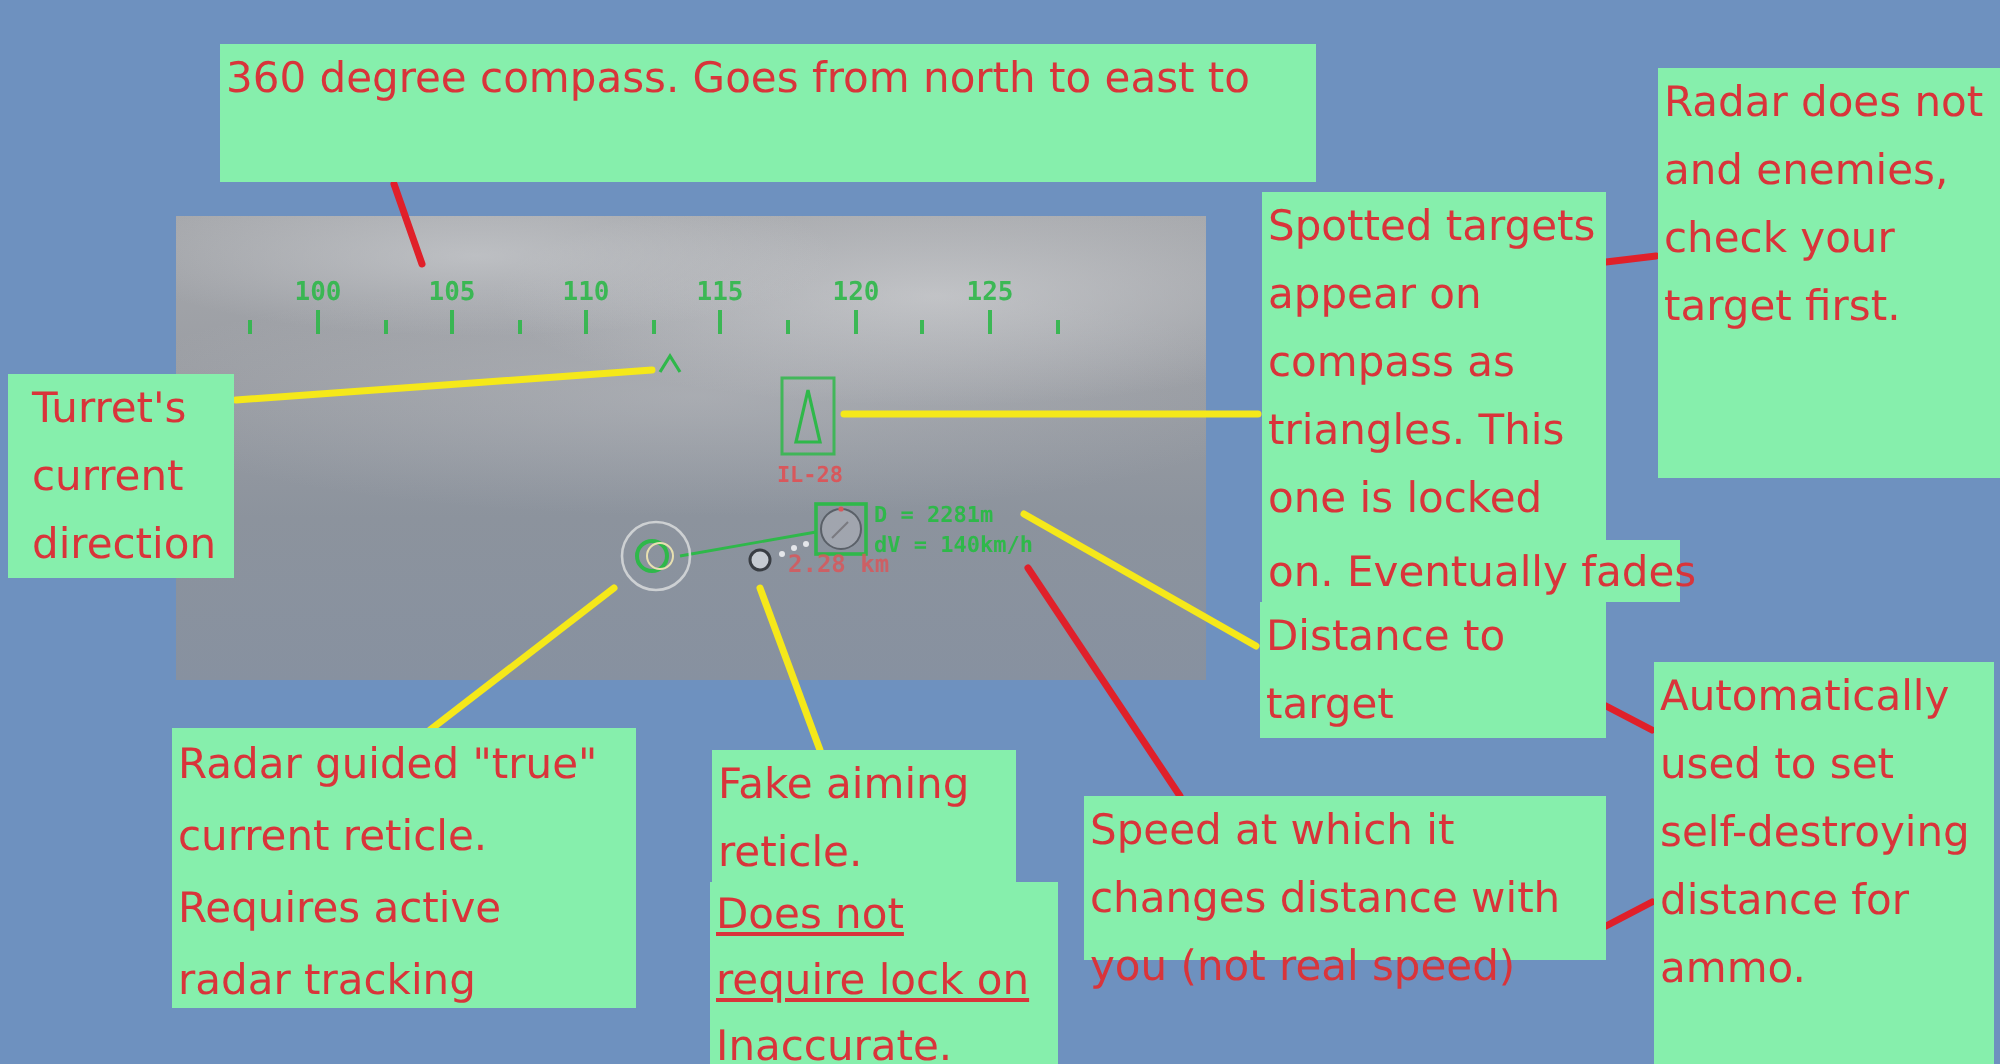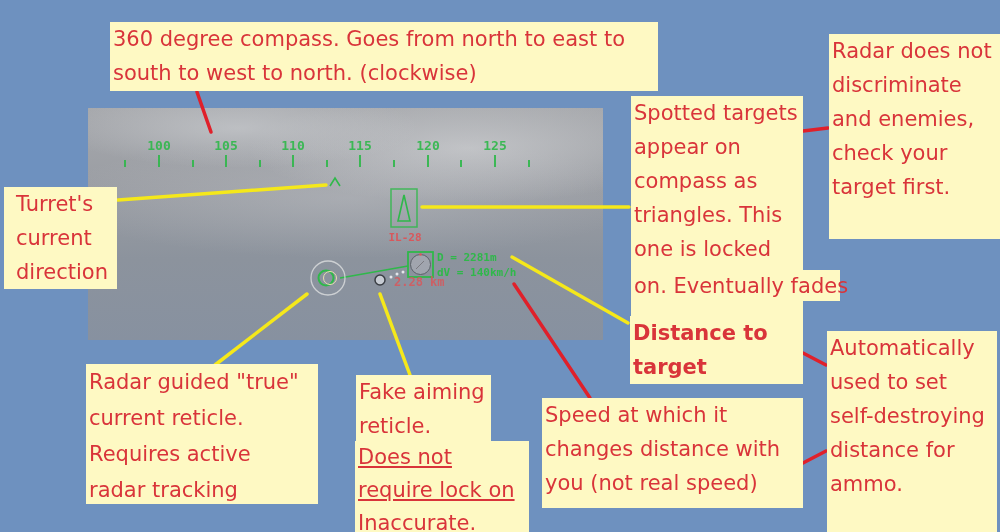--- a/index.html
+++ b/index.html
@@ -10,21 +10,21 @@
   }
   .viewport {
     position: absolute; left: 88px; top: 108px; width: 515px; height: 232px;
     background:
       radial-gradient(ellipse 180px 40px at 150px 20px, rgba(210,212,215,0.55), rgba(210,212,215,0) 100%),
       radial-gradient(ellipse 220px 55px at 380px 40px, rgba(215,216,218,0.6), rgba(215,216,218,0) 100%),
       radial-gradient(ellipse 300px 60px at 260px 90px, rgba(200,202,206,0.35), rgba(200,202,206,0) 100%),
       linear-gradient(180deg, #a6a8ac 0%, #9a9da3 35%, #8c939d 65%, #8791a0 100%);
   }
   .note {
-    position: absolute; background: #fef9c3; color: #d9343a;
+    position: absolute; background: #86efac; color: #d9343a;
     font-size: 21px; line-height: 34px; padding: 0 2px 0 3px;
     white-space: nowrap; box-sizing: border-box;
   }
   .note .line { display: block; }
   svg.overlay { position: absolute; left: 0; top: 0; width: 1000px; height: 532px; pointer-events: none; }
   .hud-text { font-family: "DejaVu Sans Mono", monospace; font-weight: bold; }
 </style>
 </head>
 <body>
 
@@ -101,26 +101,24 @@
     <line x1="197" y1="92" x2="211" y2="132"></line>
     <line x1="514" y1="284" x2="590" y2="398"></line>
     <line x1="803" y1="131" x2="828" y2="128"></line>
     <line x1="803" y1="353" x2="826" y2="365"></line>
     <line x1="803" y1="463" x2="826" y2="451"></line>
   </g>
 </svg>
 
 <div class="note" style="left:110px; top:22px; width:548px; height:69px;">
   <span class="line">360 degree compass. Goes from north to east to</span>
-  <span class="line">south to west to north. (clockwise)</span>
 </div>
 
 <div class="note" style="left:829px; top:34px; width:171px; height:205px;">
   <span class="line">Radar does not</span>
-  <span class="line">discriminate</span>
   <span class="line">and enemies,</span>
   <span class="line">check your</span>
   <span class="line">target first.</span>
 </div>
 
 <div class="note" style="left:631px; top:96px; width:172px; height:248px;">
   <span class="line">Spotted targets</span>
   <span class="line">appear on</span>
   <span class="line">compass as</span>
   <span class="line">triangles. This</span>
@@ -129,47 +127,47 @@
 <div class="note" style="left:631px; top:270px; width:209px; height:31px; line-height:32px;">
   <span class="line">on. Eventually fades</span>
 </div>
 
 <div class="note" style="left:4px; top:187px; width:113px; height:102px;padding-left:12px;">
   <span class="line">Turret's</span>
   <span class="line">current</span>
   <span class="line">direction</span>
 </div>
 
-<div class="note" style="left:630px; top:316px; width:173px; height:68px;font-weight:bold;">
+<div class="note" style="left:630px; top:301px; width:173px; height:68px;">
   <span class="line">Distance to</span>
   <span class="line">target</span>
 </div>
 
 <div class="note" style="left:827px; top:331px; width:170px; height:212px;">
   <span class="line">Automatically</span>
   <span class="line">used to set</span>
   <span class="line">self-destroying</span>
   <span class="line">distance for</span>
   <span class="line">ammo.</span>
 </div>
 
 <div class="note" style="left:86px; top:364px; width:232px; height:140px; line-height:36px;">
   <span class="line">Radar guided "true"</span>
   <span class="line">current reticle.</span>
   <span class="line">Requires active</span>
   <span class="line">radar tracking</span>
 </div>
 
-<div class="note" style="left:356px; top:375px; width:135px; height:66px;">
+<div class="note" style="left:356px; top:375px; width:152px; height:66px;">
   <span class="line">Fake aiming</span>
   <span class="line">reticle.</span>
 </div>
 <div class="note" style="left:355px; top:441px; width:174px; height:91px; line-height:33px;text-decoration:underline;">
   <span class="line">Does not</span>
   <span class="line">require lock on</span>
   <span class="line">Inaccurate.</span>
 </div>
 
-<div class="note" style="left:542px; top:398px; width:261px; height:110px;">
+<div class="note" style="left:542px; top:398px; width:261px; height:82px;">
   <span class="line">Speed at which it</span>
   <span class="line">changes distance with</span>
   <span class="line">you (not real speed)</span>
 </div>
 
 </body></html>

